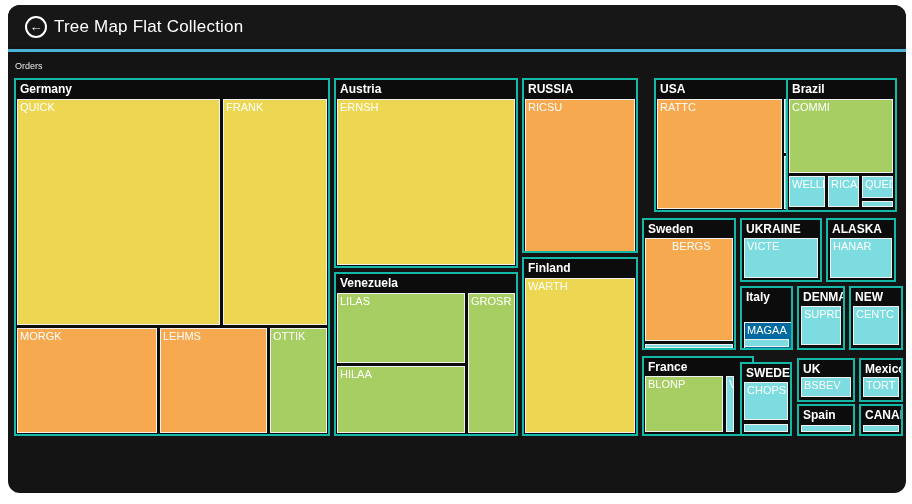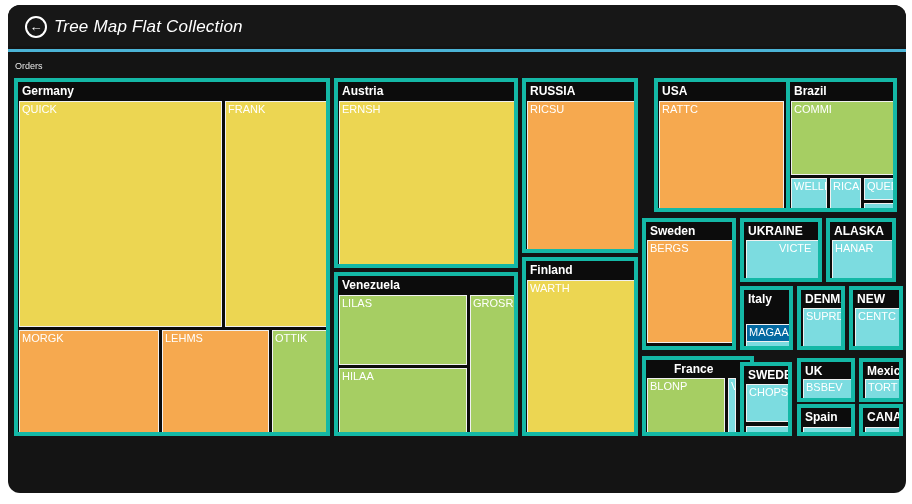--- a/index.html
+++ b/index.html
@@ -10,27 +10,27 @@
     background: #141414; border-radius: 12px; overflow: hidden;
   }
   .header { position: absolute; left: 0; top: 0; width: 100%; height: 41px; background: #171717; }
   .back-btn {
     position: absolute; left: 17px; top: 11px; width: 22px; height: 22px;
     border: 2px solid #ffffff; border-radius: 50%; color: #ffffff;
     font-size: 13px; line-height: 18px; text-align: center; cursor: pointer; background: transparent;
   }
   .title {
     position: absolute; left: 46px; top: 12px; color: #ffffff;
-    font-size: 17px; font-weight: 400; letter-spacing: 0.2px; white-space: nowrap; font-style: italic;
+    font-size: 17px; font-weight: 400; letter-spacing: 0.2px; white-space: nowrap;
   }
   .divider { position: absolute; left: 0; top: 44px; width: 100%; height: 3px; background: #4BB4D6; }
   .orders { position: absolute; left: 7px; top: 56px; color: #e8e8e8; font-size: 9px; text-align: right; }
   .treemap { position: absolute; left: 0; top: 0; width: 898px; height: 488px; }
   .group {
-    position: absolute; background: #0c0c0c; border: 4px solid #14b8a6; overflow: hidden;
+    position: absolute; background: #0c0c0c; border: 2px solid #14b8a6; overflow: hidden;
   }
   .gtitle {
     color: #ffffff; font-size: 12px; font-weight: 600; padding: 2px 0 0 4px;
     white-space: nowrap; overflow: hidden; height: 18px;
   }
   .cell {
     position: absolute; border: 1px solid #f0f0f0; overflow: hidden; cursor: pointer;
   }
   .clabel {
     display: block; color: #ffffff; font-size: 11px; line-height: 13px;
@@ -125,30 +125,30 @@
           </div>
           <div class="cell" style="left: 74px; top: 96px; width: 31px; height: 22px; background: rgb(124, 220, 224);">
             <span class="clabel">QUEDE</span>
           </div>
           <div class="cell" style="left: 74px; top: 121px; width: 31px; height: 6px; background: rgb(124, 220, 224);">
             <span class="clabel"></span>
           </div>
         </div>
         <div class="group" style="left: 634px; top: 213px; width: 94px; height: 132px;">
           <div class="gtitle">Sweden</div>
-          <div class="cell" style="left: 1px; top: 18px; width: 88px; height: 103px; background: rgb(246, 169, 79);">
+          <div class="cell" style="left: 1px; top: 18px; width: 88px; height: 103px; background: rgb(246, 169, 79); padding-left: 24px;">
             <span class="clabel">BERGS</span>
           </div>
           <div class="cell" style="left: 1px; top: 124px; width: 88px; height: 4px; background: rgb(124, 220, 224);">
             <span class="clabel"></span>
           </div>
         </div>
         <div class="group" style="left: 732px; top: 213px; width: 82px; height: 64px;">
           <div class="gtitle">UKRAINE</div>
-          <div class="cell" style="left: 2px; top: 18px; width: 74px; height: 40px; background: rgb(124, 220, 224); padding-left: 30px;">
+          <div class="cell" style="left: 2px; top: 18px; width: 74px; height: 40px; background: rgb(124, 220, 224);">
             <span class="clabel">VICTE</span>
           </div>
         </div>
         <div class="group" style="left: 818px; top: 213px; width: 70px; height: 64px;">
           <div class="gtitle">ALASKA</div>
           <div class="cell" style="left: 2px; top: 18px; width: 62px; height: 40px; background: rgb(124, 220, 224);">
             <span class="clabel">HANAR</span>
           </div>
         </div>
         <div class="group" style="left: 732px; top: 281px; width: 53px; height: 64px;">
@@ -165,21 +165,21 @@
           <div class="cell" style="left: 2px; top: 18px; width: 40px; height: 39px; background: rgb(124, 220, 224);">
             <span class="clabel">SUPRD</span>
           </div>
         </div>
         <div class="group" style="left: 841px; top: 281px; width: 54px; height: 64px;">
           <div class="gtitle">NEW</div>
           <div class="cell" style="left: 2px; top: 18px; width: 46px; height: 39px; background: rgb(124, 220, 224);">
             <span class="clabel">CENTC</span>
           </div>
         </div>
-        <div class="group" style="left: 634px; top: 351px; width: 112px; height: 80px; padding-left: 24px;">
+        <div class="group" style="left: 634px; top: 351px; width: 112px; height: 80px;">
           <div class="gtitle">France</div>
           <div class="cell" style="left: 1px; top: 18px; width: 78px; height: 56px; background: rgb(166, 206, 99);">
             <span class="clabel">BLONP</span>
           </div>
           <div class="cell" style="left: 82px; top: 18px; width: 8px; height: 56px; background: rgb(124, 220, 224);">
             <span class="clabel">V</span>
           </div>
         </div>
         <div class="group" style="left: 732px; top: 357px; width: 52px; height: 74px;">
           <div class="gtitle">SWEDEN</div>

